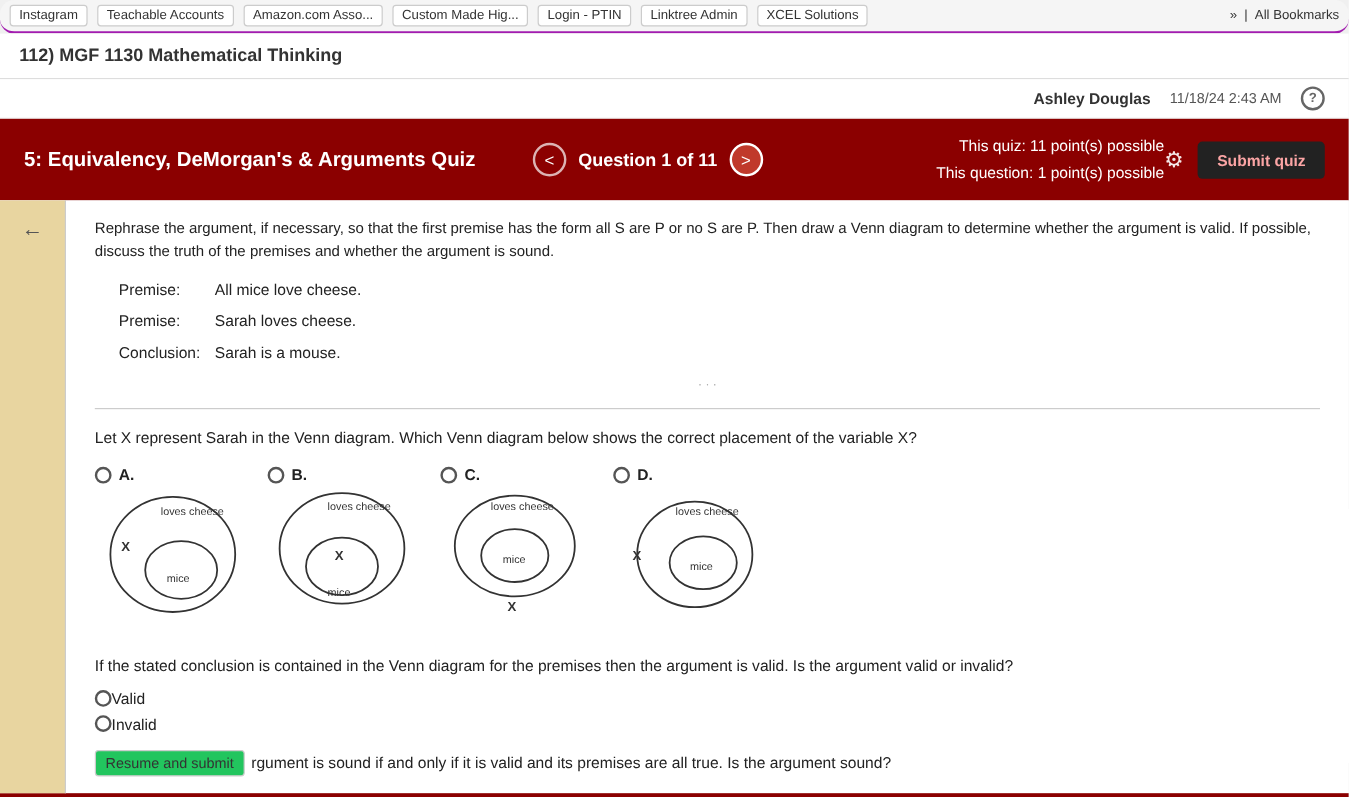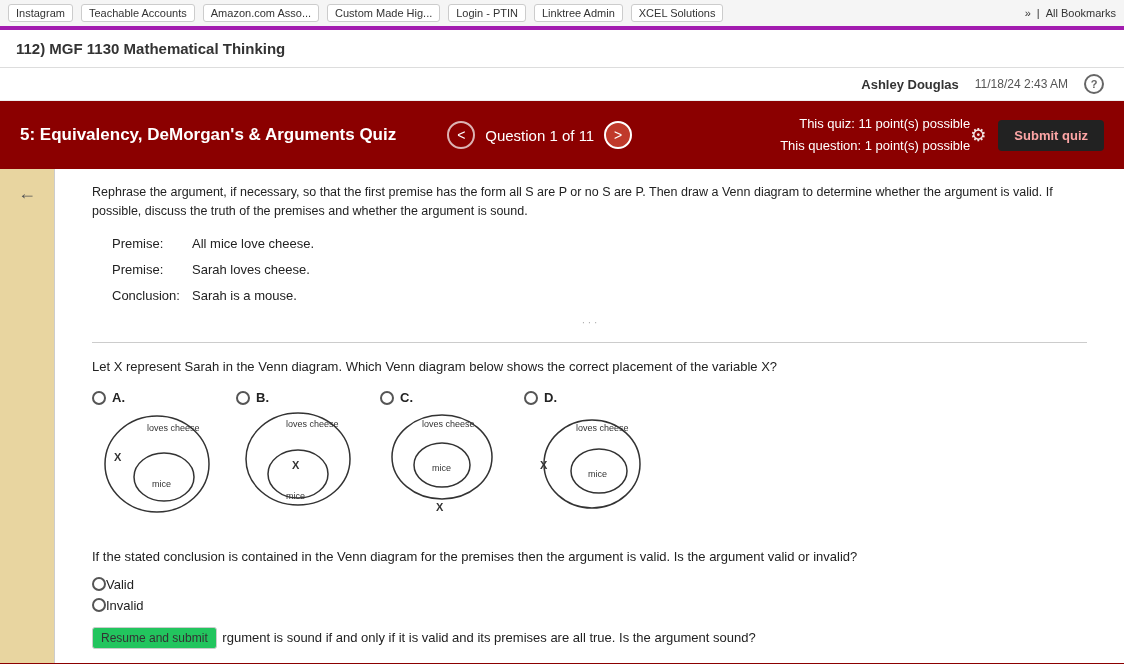--- a/index.html
+++ b/index.html
@@ -1,28 +1,29 @@
 <!DOCTYPE html>
 <html><head>
   <meta charset="utf-8">
   <style>
     * { box-sizing: border-box; margin: 0; padding: 0; }
     body { font-family: Arial, sans-serif; font-size: 13px; background: #f0f0f0; color: #222; width: 1124px; min-height: 664px; overflow-x: hidden; }
 
     
     .browser-toolbar {
       background: #f5f5f5;
-      border-bottom: 4px solid #a21caf;
+      border-bottom: 2px solid #a21caf;
       padding: 4px 8px;
       display: flex;
       align-items: center;
       gap: 8px;
       font-size: 11px;
       color: #333;
       flex-wrap: wrap;
+      border-radius: 12px;
     }
     .browser-tab {
       background: #fff;
       border: 1px solid #ccc;
       border-radius: 3px;
       padding: 2px 7px;
       font-size: 11px;
       white-space: nowrap;
       cursor: pointer;
     }
@@ -90,21 +91,21 @@
       font-size: 14px;
       cursor: pointer;
       color: #fff;
     }
     .nav-arrow.active-arrow {
       background: #c0392b;
       border-color: #fff;
     }
     .question-progress {
       font-size: 15px;
-      font-weight: normal;
+      font-weight: bold;
     }
     .quiz-info {
       text-align: right;
       flex: 1;
       font-size: 13px;
       line-height: 1.7;
     }
     .quiz-actions {
       display: flex;
       align-items: center;
@@ -145,21 +146,21 @@
       gap: 6px;
     }
     .sidebar-left .arrow-btn {
       font-size: 18px;
       cursor: pointer;
       color: #555;
       padding: 4px;
     }
     .content-area {
       flex: 1;
-      padding: 14px 37px;
+      padding: 14px 24px;
       overflow-y: auto;
     }
 
     
     .question-instructions {
       font-size: 12.5px;
       color: #222;
       line-height: 1.5;
       margin-bottom: 10px;
     }

